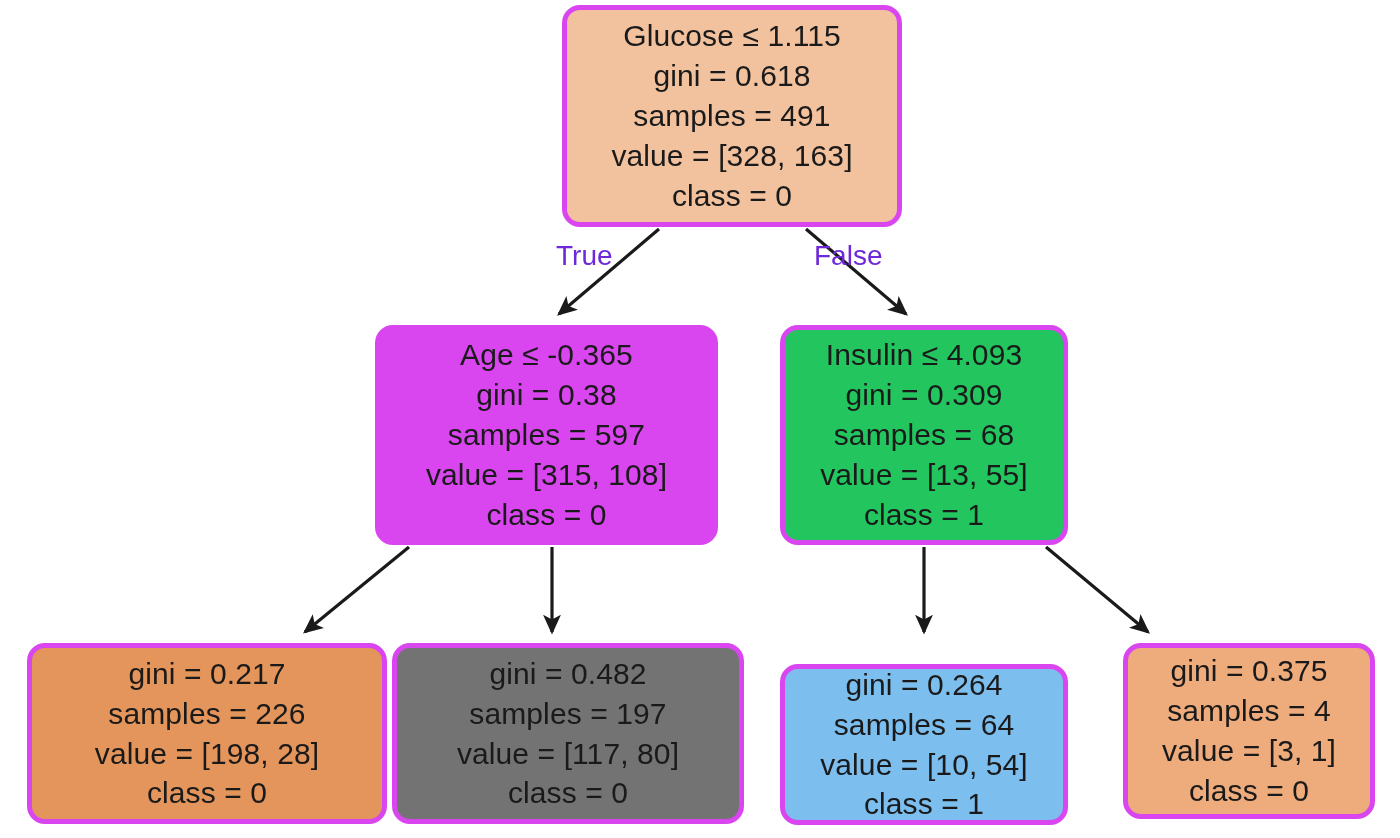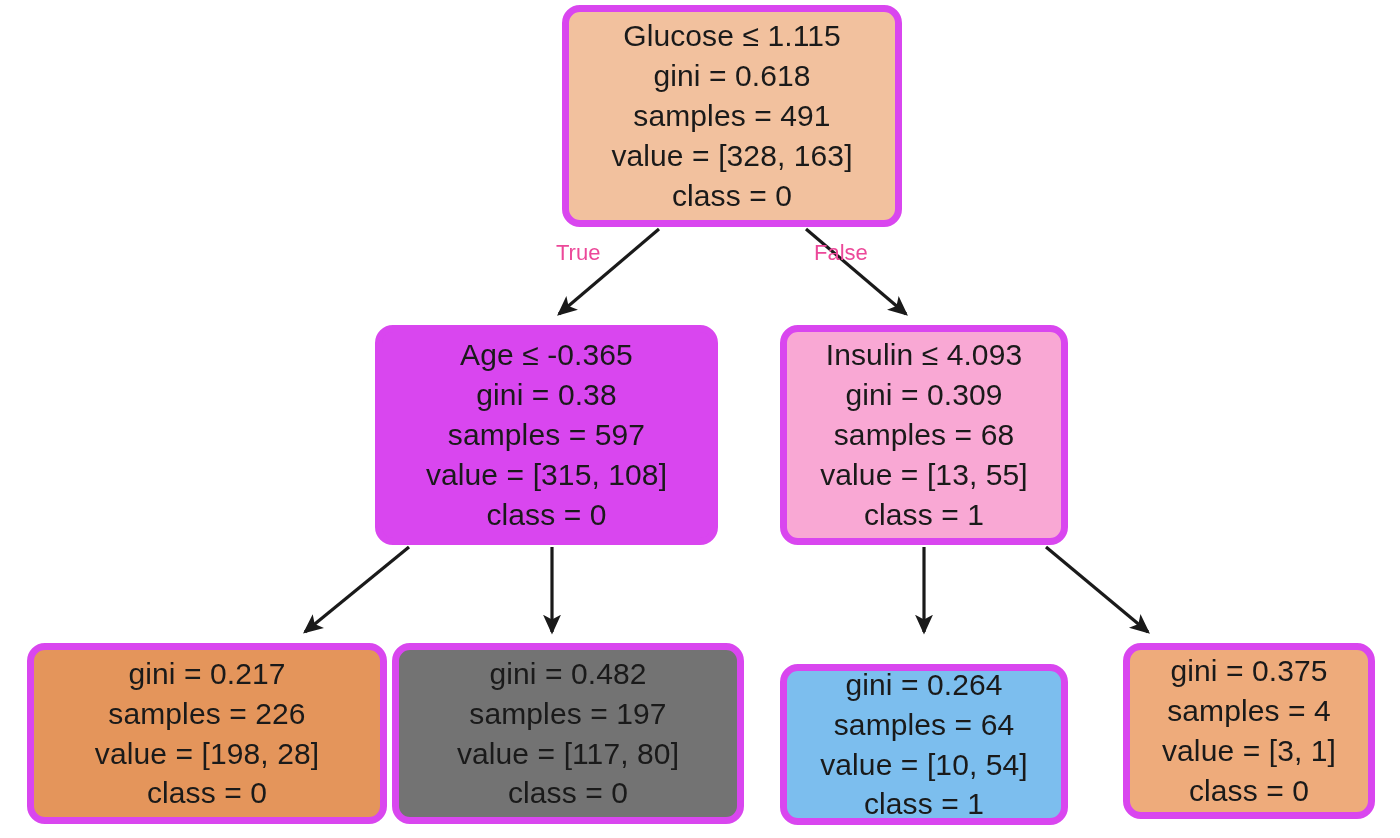--- a/index.html
+++ b/index.html
@@ -20,40 +20,40 @@
     position: absolute;
     left: 0;
     top: 0;
     width: 1400px;
     height: 838px;
     pointer-events: none;
   }
   .tree-node {
     position: absolute;
     box-sizing: border-box;
-    border: 7px solid #d946ef;
+    border: 5px solid #d946ef;
     border-radius: 18px;
     display: flex;
     flex-direction: column;
     align-items: center;
     justify-content: center;
     text-align: center;
     color: #1a1a1a;
     font-size: 30px;
     line-height: 1.33;
     white-space: nowrap;
     letter-spacing: 0.1px;
   }
   .tree-node .node-line {
     display: block;
   }
   .edge-label {
     position: absolute;
-    font-size: 22px;
-    color: #ec4899;
+    font-size: 28px;
+    color: #6d28d9;
     white-space: nowrap;
     font-family: "Liberation Sans", sans-serif;
   }
 </style>
 </head>
 <body>
 
 <div id="tree-canvas">
 
   <svg class="edge-layer" viewBox="0 0 1400 838">
@@ -88,21 +88,21 @@
   <div class="edge-label" style="left:814px; top:240px;">False</div>
 
   <div class="tree-node" style="left:375px; top:325px; width:343px; height:220px; background:#d946ef;">
     <span class="node-line">Age ≤ -0.365</span>
     <span class="node-line">gini = 0.38</span>
     <span class="node-line">samples = 597</span>
     <span class="node-line">value = [315, 108]</span>
     <span class="node-line">class = 0</span>
   </div>
 
-  <div class="tree-node" style="left:780px; top:325px; width:288px; height:220px; background:#f9a8d4;">
+  <div class="tree-node" style="left:780px; top:325px; width:288px; height:220px; background:#22c55e;">
     <span class="node-line">Insulin ≤ 4.093</span>
     <span class="node-line">gini = 0.309</span>
     <span class="node-line">samples = 68</span>
     <span class="node-line">value = [13, 55]</span>
     <span class="node-line">class = 1</span>
   </div>
 
   <div class="tree-node" style="left:27px; top:643px; width:360px; height:181px; background:#e4955b;">
     <span class="node-line">gini = 0.217</span>
     <span class="node-line">samples = 226</span>

